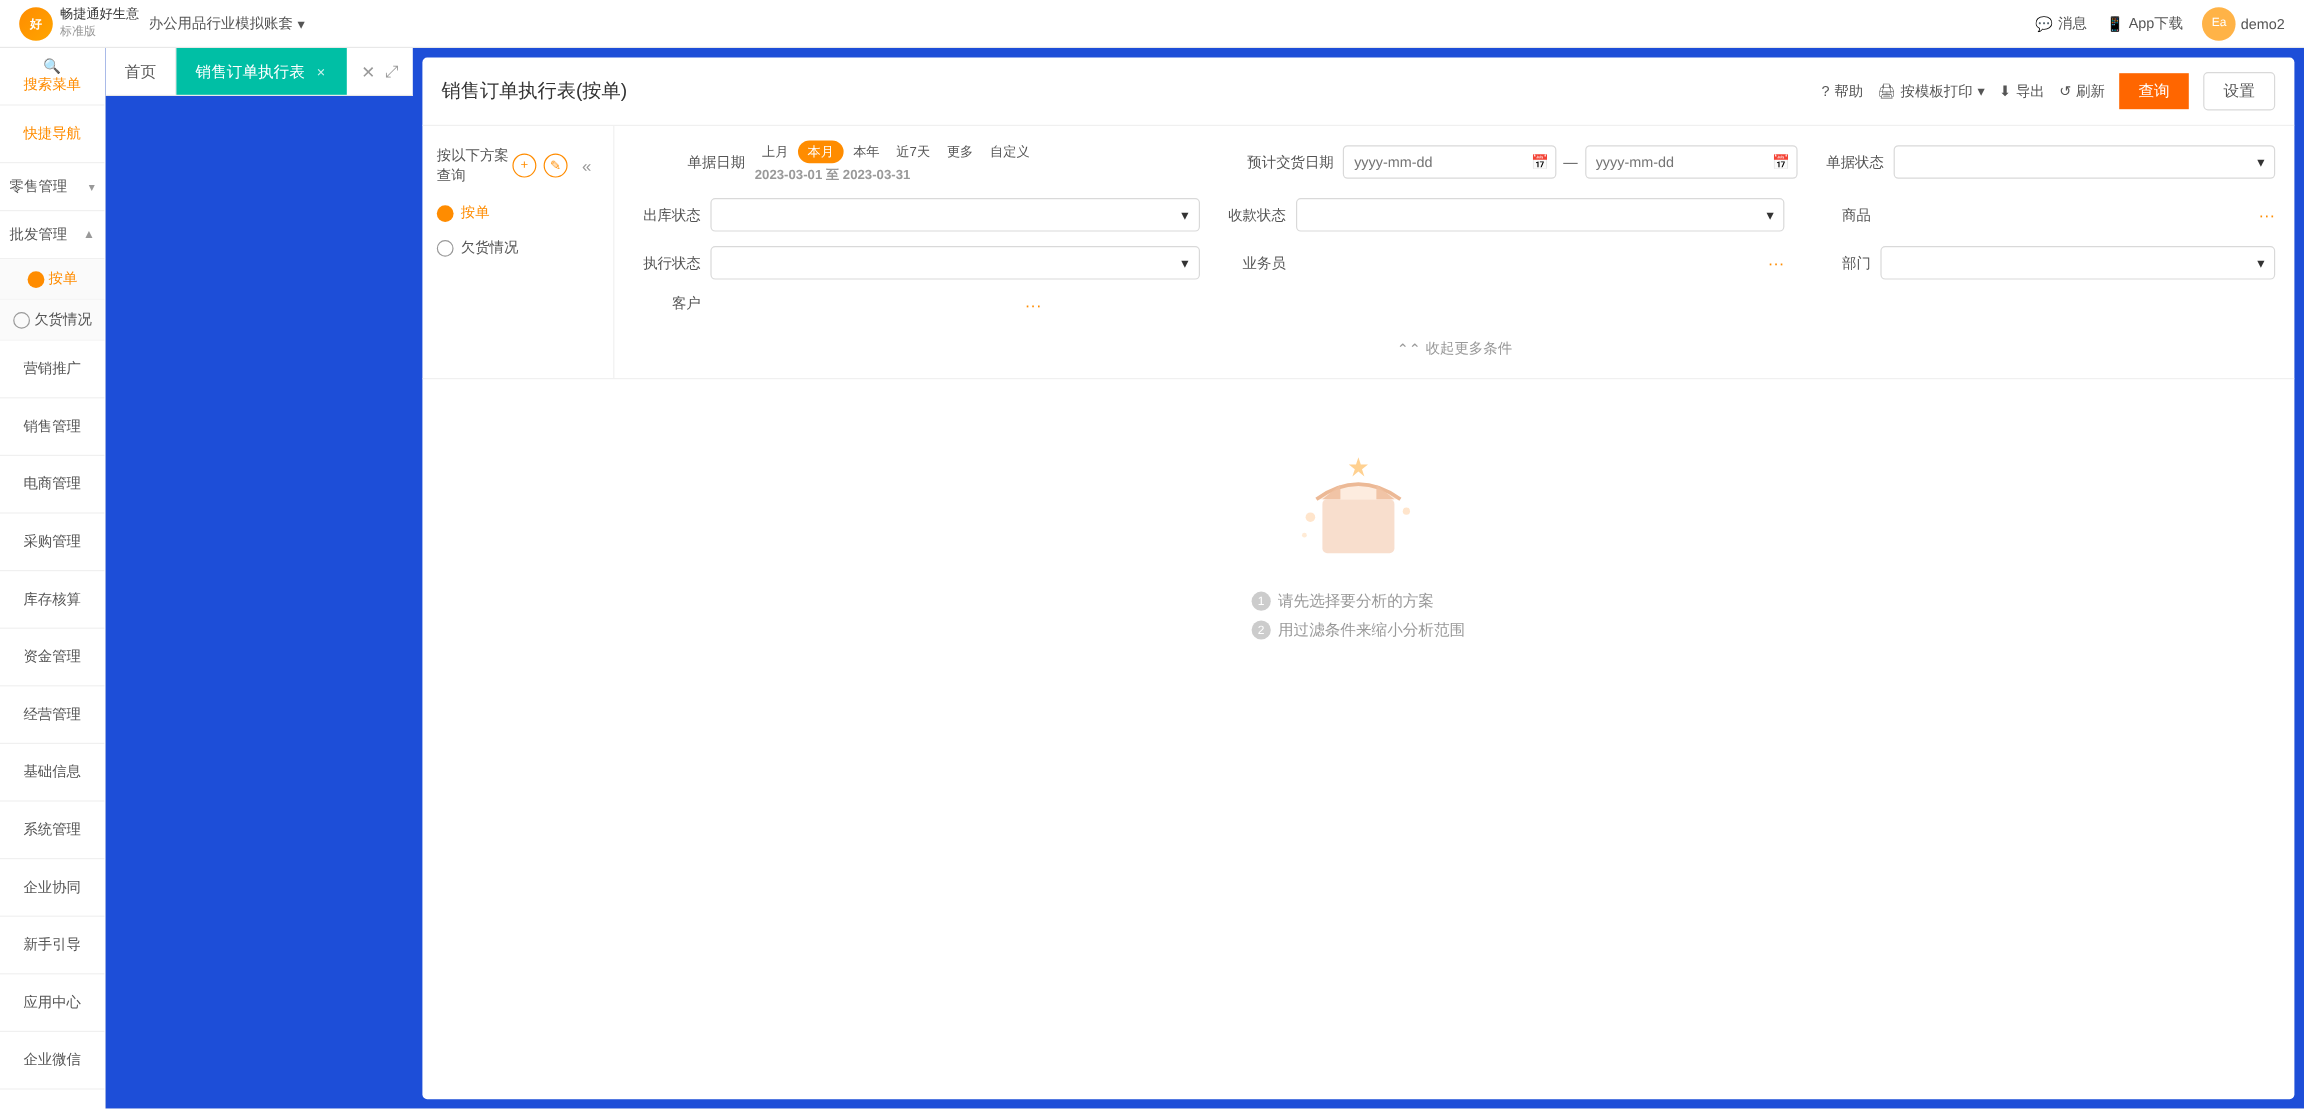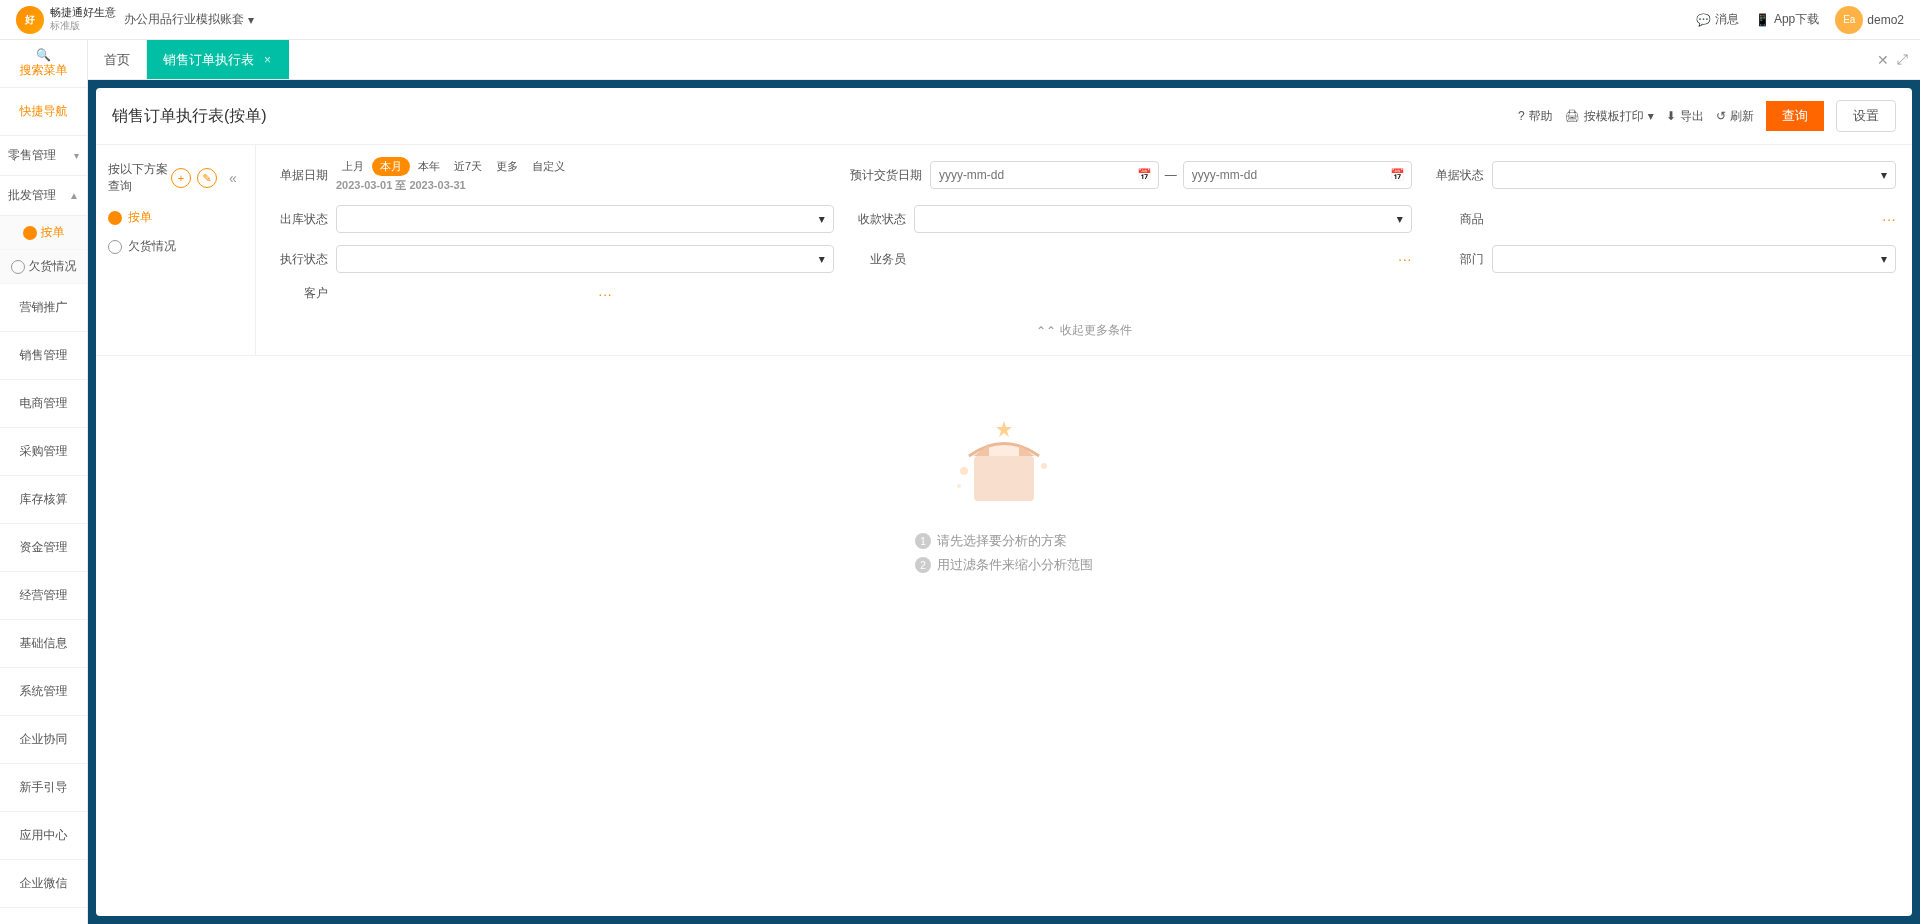--- a/index.html
+++ b/index.html
@@ -133,23 +133,23 @@
       color: #555;
       border-bottom: 1px solid #f5f5f5;
       background: #fafafa;
     }
     .arrow-icon { font-size: 10px; color: #999; }
 
     
     .content-area {
       flex: 1;
       display: flex;
-      flex-direction: column;
+      flex-direction: row;
       overflow: hidden;
-      background: #0c4a6e;
+      background: #1d4ed8;
     }
 
     
     .tab-bar {
       height: 40px;
       background: #fff;
       display: flex;
       align-items: stretch;
       border-bottom: 1px solid #e8e8e8;
       flex-shrink: 0;
@@ -651,21 +651,21 @@
           <div class="filter-nav-item">
             <span class="filter-nav-dot2"></span>
             <span>欠货情况</span>
           </div>
         </div>
 
         <div class="filter-form">
 
           <div class="filter-row">
 
-            <div class="filter-field" style="flex:1.2;">
+            <div class="filter-field" style="flex:1.2;margin-left:37px;">
               <span class="filter-label">单据日期</span>
               <div style="flex:1;">
                 <div class="date-btns-row">
                   <button class="quick-date-btn">上月</button>
                   <button class="quick-date-btn active">本月</button>
                   <button class="quick-date-btn">本年</button>
                   <button class="quick-date-btn">近7天</button>
                   <button class="quick-date-btn">更多</button>
                   <button class="quick-date-btn">自定义</button>
                 </div>

